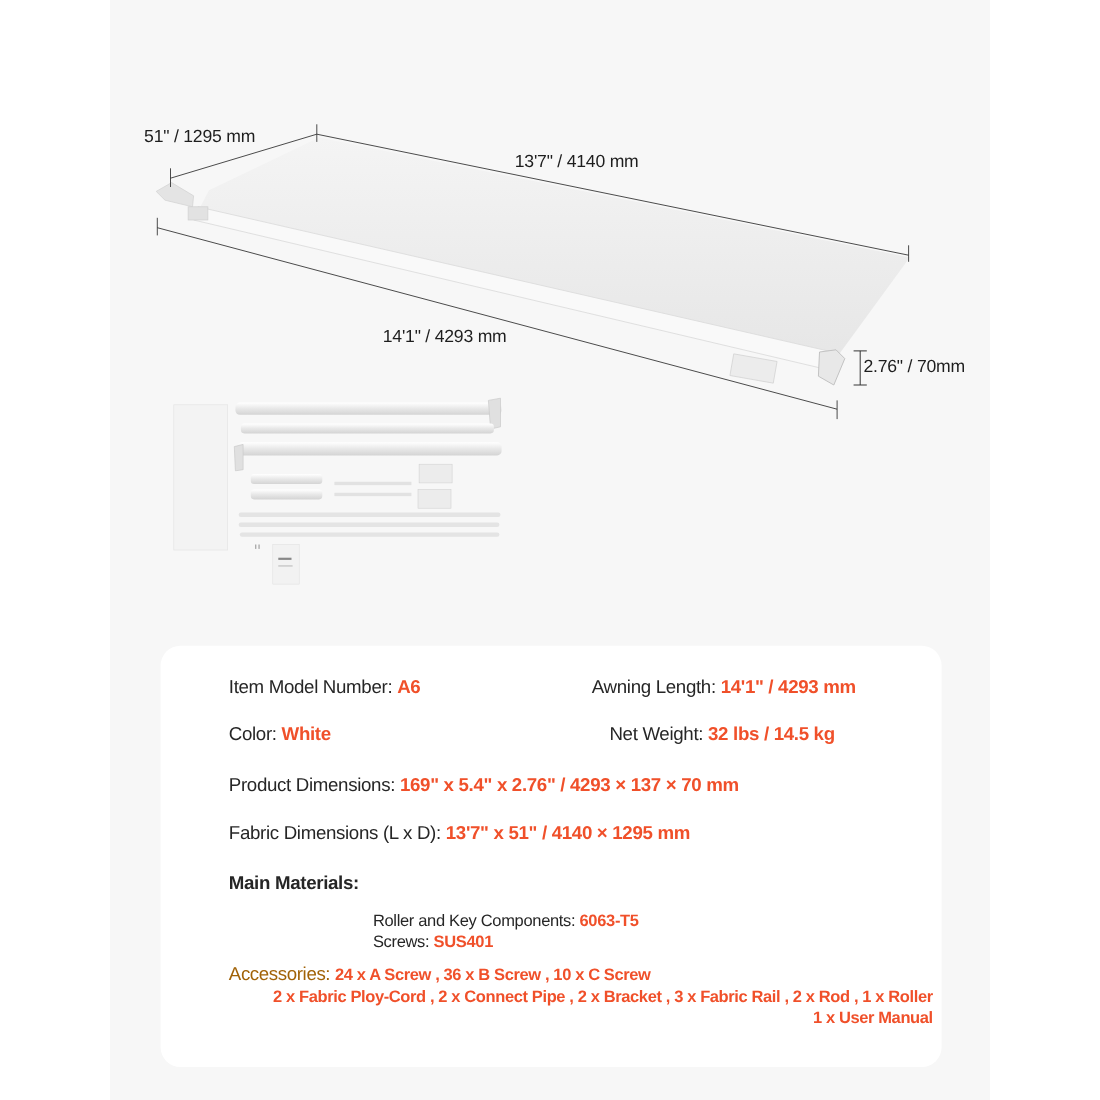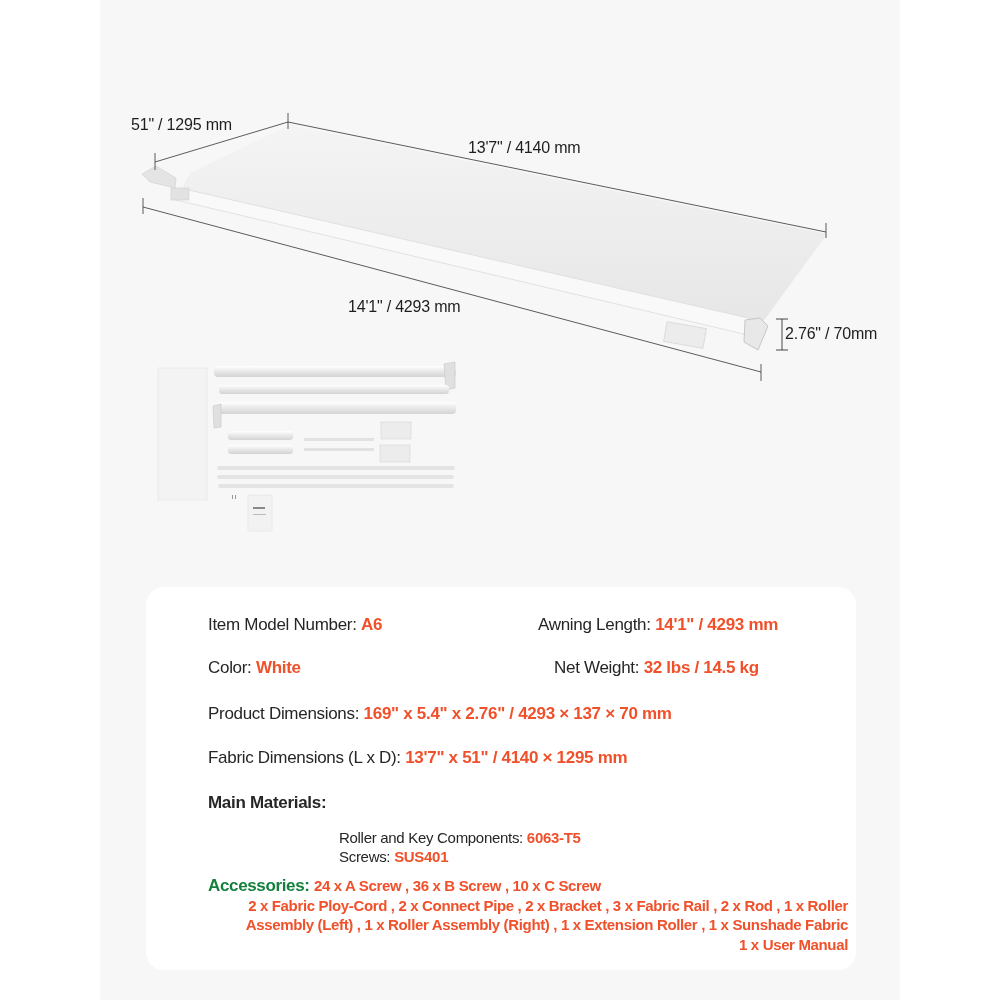--- a/index.html
+++ b/index.html
@@ -6,21 +6,21 @@
   body { width:1000px; height:1000px; background:#ffffff; position:relative; overflow:hidden;
          font-family:"Liberation Sans", sans-serif; color:#222; }
   .panel { position:absolute; left:100px; top:0; width:800px; height:1000px; background:#f7f7f7; }
   .dim-label { position:absolute; font-size:16px; color:#1e1e1e; white-space:nowrap; letter-spacing:-0.2px; }
   svg.illus { position:absolute; left:0; top:0; }
   .card { position:absolute; left:146px; top:587px; width:710px; height:383px; background:#ffffff; border-radius:18px; }
   .row { position:absolute; font-size:17px; color:#262626; white-space:nowrap; letter-spacing:-0.3px; }
   .val { color:#f0502a; font-weight:bold;text-align:right; }
   .mat-block { position:absolute; left:339px; top:792px; font-size:15px; line-height:19px; color:#262626; letter-spacing:-0.3px;margin-top:36px; }
   .acc-block { position:absolute; left:208px; top:876px; width:640px; font-size:15px; line-height:19.5px; color:#262626; letter-spacing:-0.35px; }
-  .acc-block .label { font-size:17px; font-weight:bold; color:#15803d; }
+  .acc-block .label { font-size:17px; font-weight:normal; color:#a16207; }
 </style>
 </head>
 <body>
 
 <div class="panel"></div>
 
 <svg class="illus" width="1000" height="560">
   <defs>
     <linearGradient id="fab" x1="0" y1="0" x2="0" y2="1">
       <stop offset="0" stop-color="#f4f4f4"></stop>
@@ -106,15 +106,14 @@
 
 <div class="row" style="left:208px; top:793px;font-weight:bold;">Main Materials:</div>
 <div class="mat-block">
   <div><span>Roller and Key Components: </span><span class="val">6063-T5</span></div>
   <div><span>Screws: </span><span class="val">SUS401</span></div>
 </div>
 
 <div class="acc-block">
   <div><span class="label">Accessories: </span><span class="val">24 x A Screw , 36 x B Screw , 10 x C Screw</span></div>
   <div class="val">2 x Fabric Ploy-Cord , 2 x Connect Pipe , 2 x Bracket , 3 x Fabric Rail , 2 x Rod , 1 x Roller</div>
-  <div class="val">Assembly (Left) , 1 x Roller Assembly (Right) , 1 x Extension Roller , 1 x Sunshade Fabric</div>
   <div class="val">1 x User Manual</div>
 </div>
 
 </body></html>

